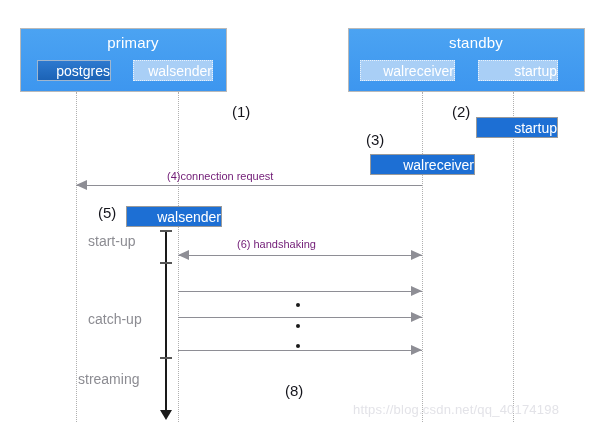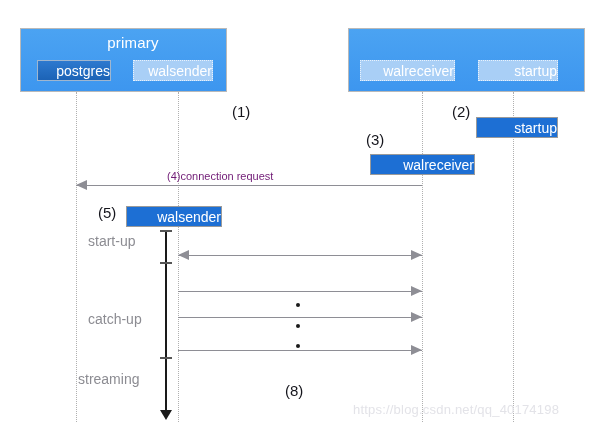--- a/index.html
+++ b/index.html
@@ -142,20 +142,21 @@
 
 <div id="canvas">
 
   <div class="host-box" style="left:20px; top:28px; width:207px; height:64px;">
     <div class="host-title">primary</div>
     <div class="chip chip-dark" style="left:16px; top:31px; width:74px;">postgres</div>
     <div class="chip chip-pale" style="left:112px; top:31px; width:80px;">walsender</div>
   </div>
 
   <div class="host-box" style="left:348px; top:28px; width:237px; height:64px;">
+    <div class="host-title">standby</div>
     <div class="chip chip-pale" style="left:11px; top:31px; width:95px;">walreceiver</div>
     <div class="chip chip-pale" style="left:129px; top:31px; width:80px;">startup</div>
   </div>
 
   <div class="lifeline" style="left:76px; top:92px; height:330px;"></div>
   <div class="lifeline" style="left:178px; top:92px; height:330px;"></div>
   <div class="lifeline" style="left:422px; top:92px; height:330px;"></div>
   <div class="lifeline" style="left:513px; top:92px; height:330px;"></div>
 
   <div class="lbl lbl-step" style="left:232px; top:103px;">(1)</div>
@@ -179,20 +180,21 @@
   <div class="axis-tick" style="left:160px; top:262px; width:12px;"></div>
   <div class="axis-tick" style="left:160px; top:357px; width:12px;"></div>
 
   <div class="phase" style="left:88px; top:233px;">start-up</div>
   <div class="phase" style="left:88px; top:311px;">catch-up</div>
   <div class="phase" style="left:78px; top:371px;">streaming</div>
 
   <div class="msg" style="left:178px; top:255px; width:244px;"></div>
   <div class="head head-left" style="left:178px; top:250px;"></div>
   <div class="head head-right" style="left:411px; top:250px;"></div>
+  <div class="lbl" style="left:237px; top:238px;">(6) handshaking</div>
 
   <div class="msg" style="left:178px; top:291px; width:244px;"></div>
   <div class="head head-right" style="left:411px; top:286px;"></div>
 
   <div class="dot" style="left:296px; top:303px;"></div>
 
   <div class="msg" style="left:178px; top:317px; width:244px;"></div>
   <div class="head head-right" style="left:411px; top:312px;"></div>
 
   <div class="dot" style="left:296px; top:324px;"></div>

